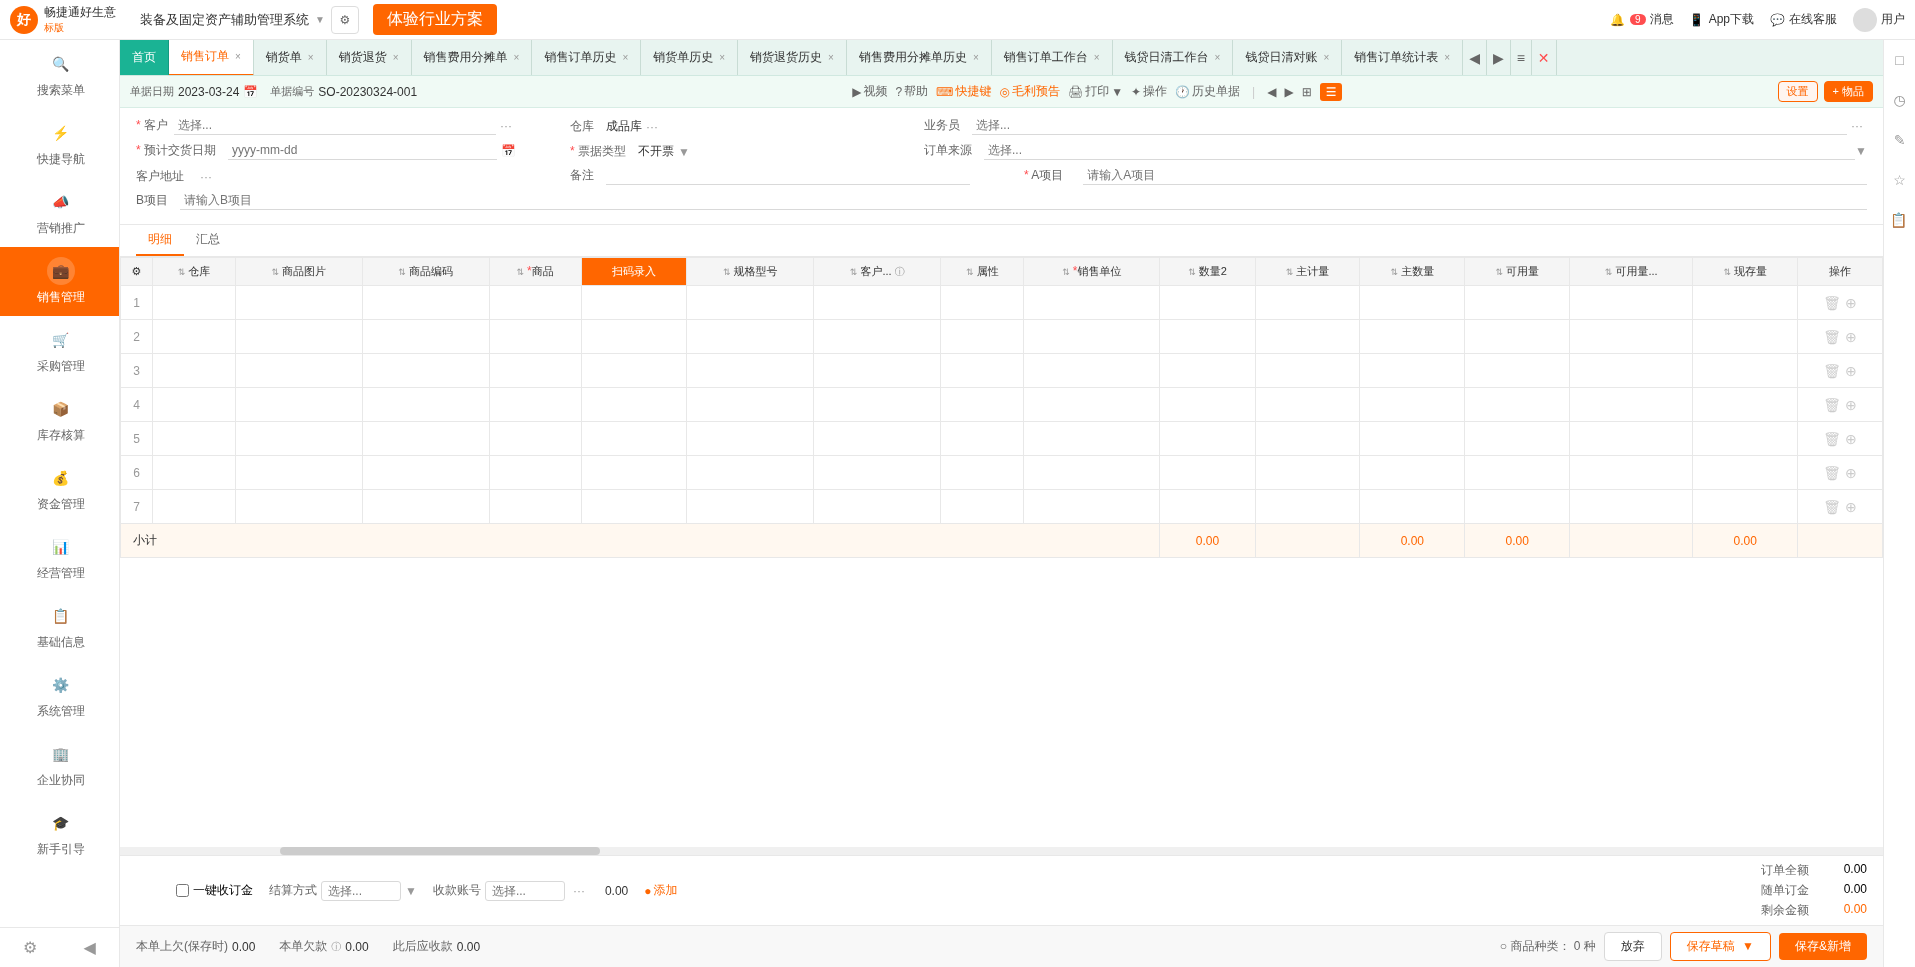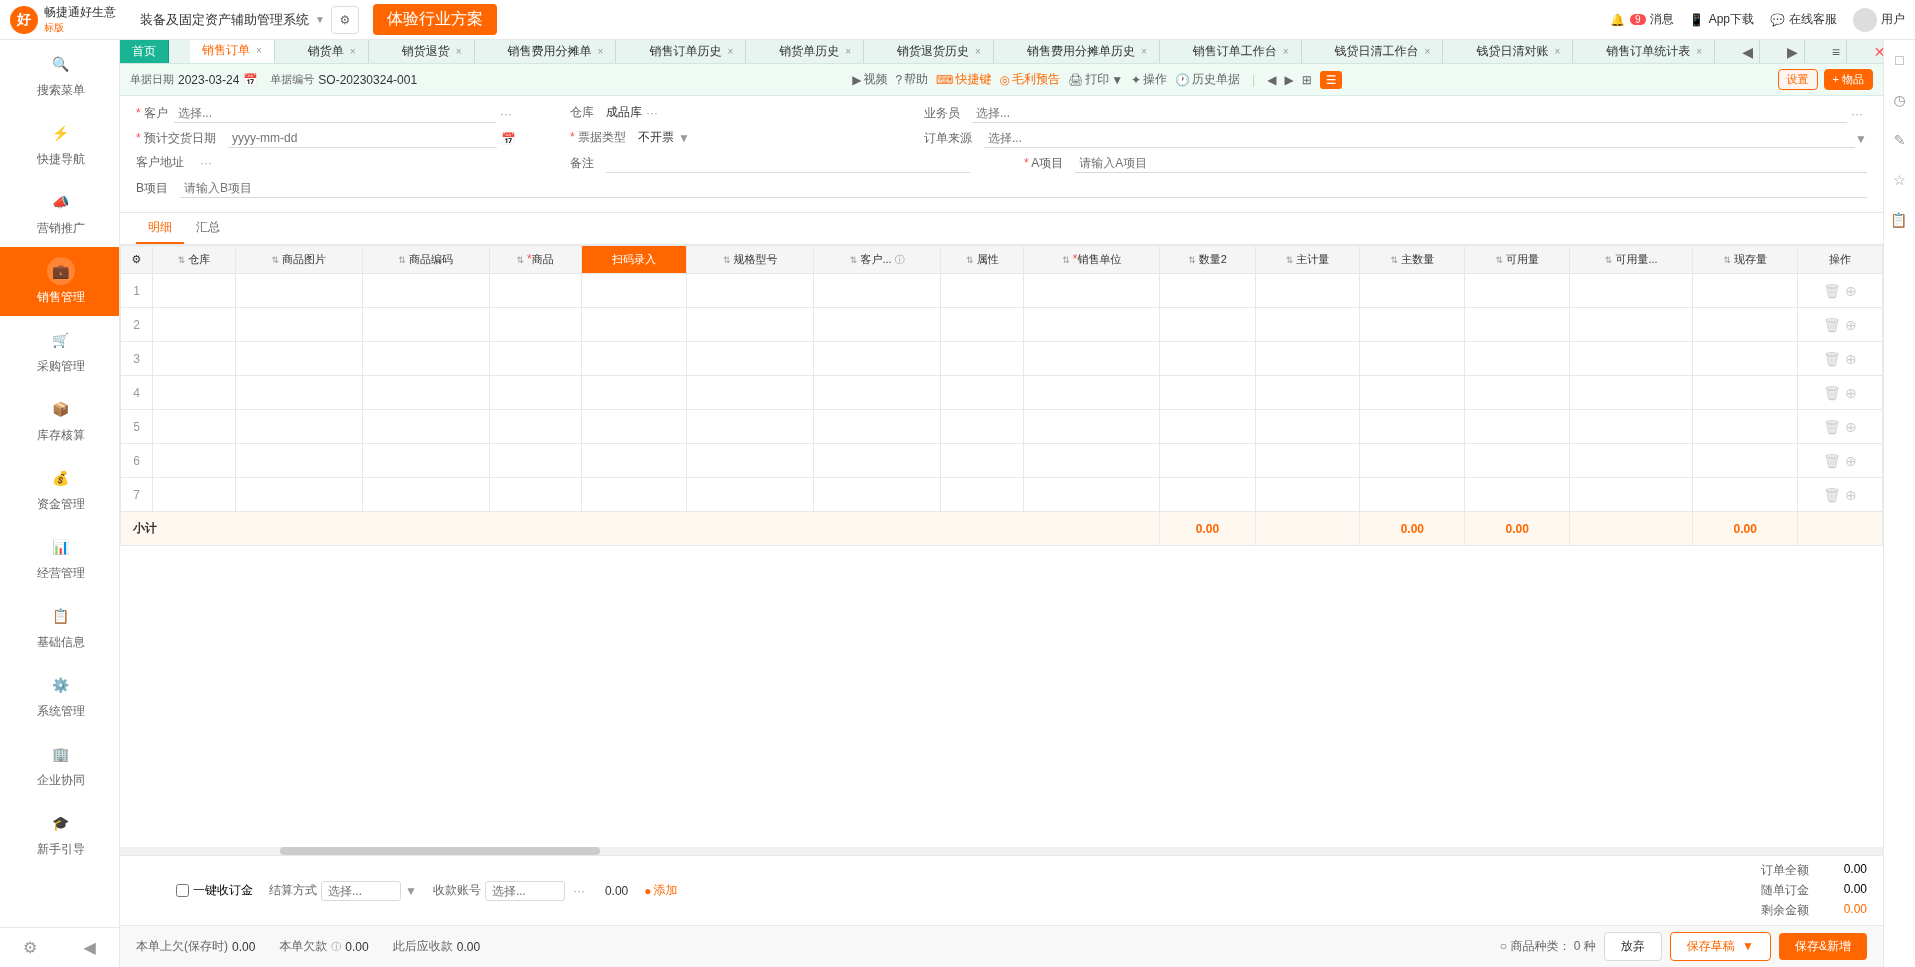--- a/index.html
+++ b/index.html
@@ -152,28 +152,27 @@
     
     .content-area {
       flex: 1;
       display: flex;
       flex-direction: column;
       overflow: hidden;
     }
 
     
     .tab-bar {
-      height: 24px;
+      height: 36px;
       background: #e8f4f0;
       display: flex;
       align-items: center;
       border-bottom: 1px solid #d0e8e0;
       overflow: hidden;
       flex-shrink: 0;
-      gap: 21px;
     }
     .tab-item {
       height: 36px;
       padding: 0 12px;
       display: flex;
       align-items: center;
       gap: 4px;
       cursor: pointer;
       white-space: nowrap;
       color: #333;
@@ -243,21 +242,21 @@
 
     
     .form-area {
       background: #fff;
       padding: 8px 16px;
       border-bottom: 1px solid #e8e8e8;
       flex-shrink: 0;
     }
     .form-row {
       display: flex;
-      align-items: flex-start;
+      align-items: flex-end;
       gap: 17px;
       margin-bottom: 6px;
     }
     .form-field {
       display: flex;
       align-items: center;
       flex: 1;
       min-width: 0;
     }
     .form-field-label {
@@ -329,21 +328,21 @@
     thead tr th .sort-icon { color: #999; font-size: 9px; }
     tbody tr td {
       border: 1px solid #e8e8e8;
       padding: 4px;
       height: 34px;
       text-align: center;
     }
     .row-num { color: #999; }
     .action-icons { display: flex; gap: 4px; justify-content: center; }
     .action-icon { color: #ccc; cursor: pointer; font-size: 14px; }
-    .subtotal-row td { background: #fff8f0; font-weight: 700; color: #ff6600; }
+    .subtotal-row td { background: #fff8f0; font-weight: 400; color: #ff6600; }
     .subtotal-label { color: #333; font-size: 12px; }
 
     
     .bottom-bar {
       background: #fff;
       border-top: 1px solid #e8e8e8;
       padding: 6px 16px;
       display: flex;
       align-items: center;
       gap: 16px;
@@ -720,21 +719,21 @@
           <span class="more-btn" style="margin-left:6px;">···</span>
         </div>
         <div class="form-divider"></div>
         <div class="form-field" style="max-width:400px;">
           <span class="form-field-label">备注</span>
           <input class="form-input" type="text" style="width: 260px; margin-left: 6px;">
         </div>
         <div class="form-divider"></div>
         <div class="form-field">
           <span class="form-field-label required">A项目</span>
-          <input class="form-input" type="text" style="width: 160px; margin-left: 6px;" placeholder="请输入A项目">
+          <input class="form-input" type="text" style="width: 160px; margin-left: 14px;" placeholder="请输入A项目">
         </div>
       </div>
 
       <div class="form-row">
         <div class="form-field">
           <span class="form-field-label">B项目</span>
           <input class="form-input" type="text" style="width: 300px; margin-left: 6px;" placeholder="请输入B项目">
         </div>
       </div>
     </div>

